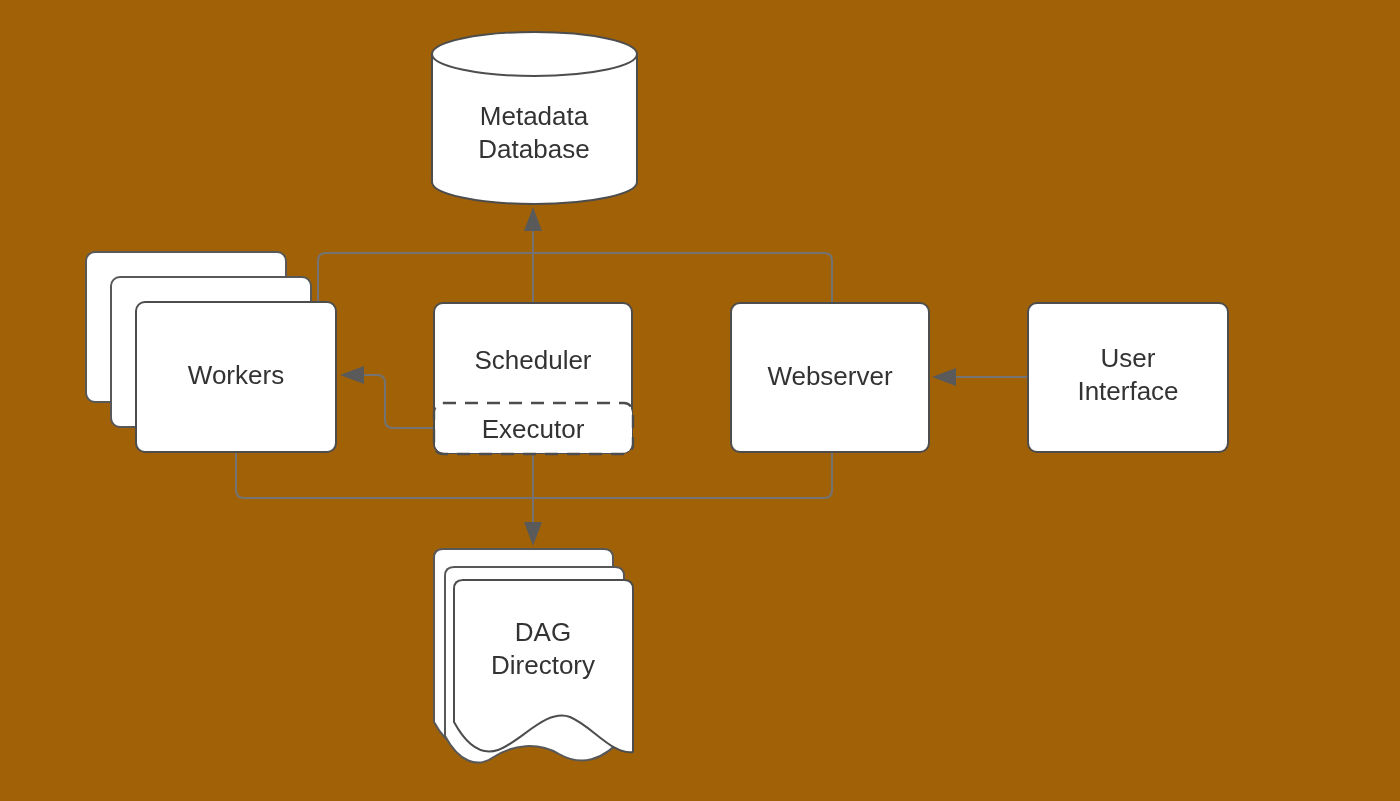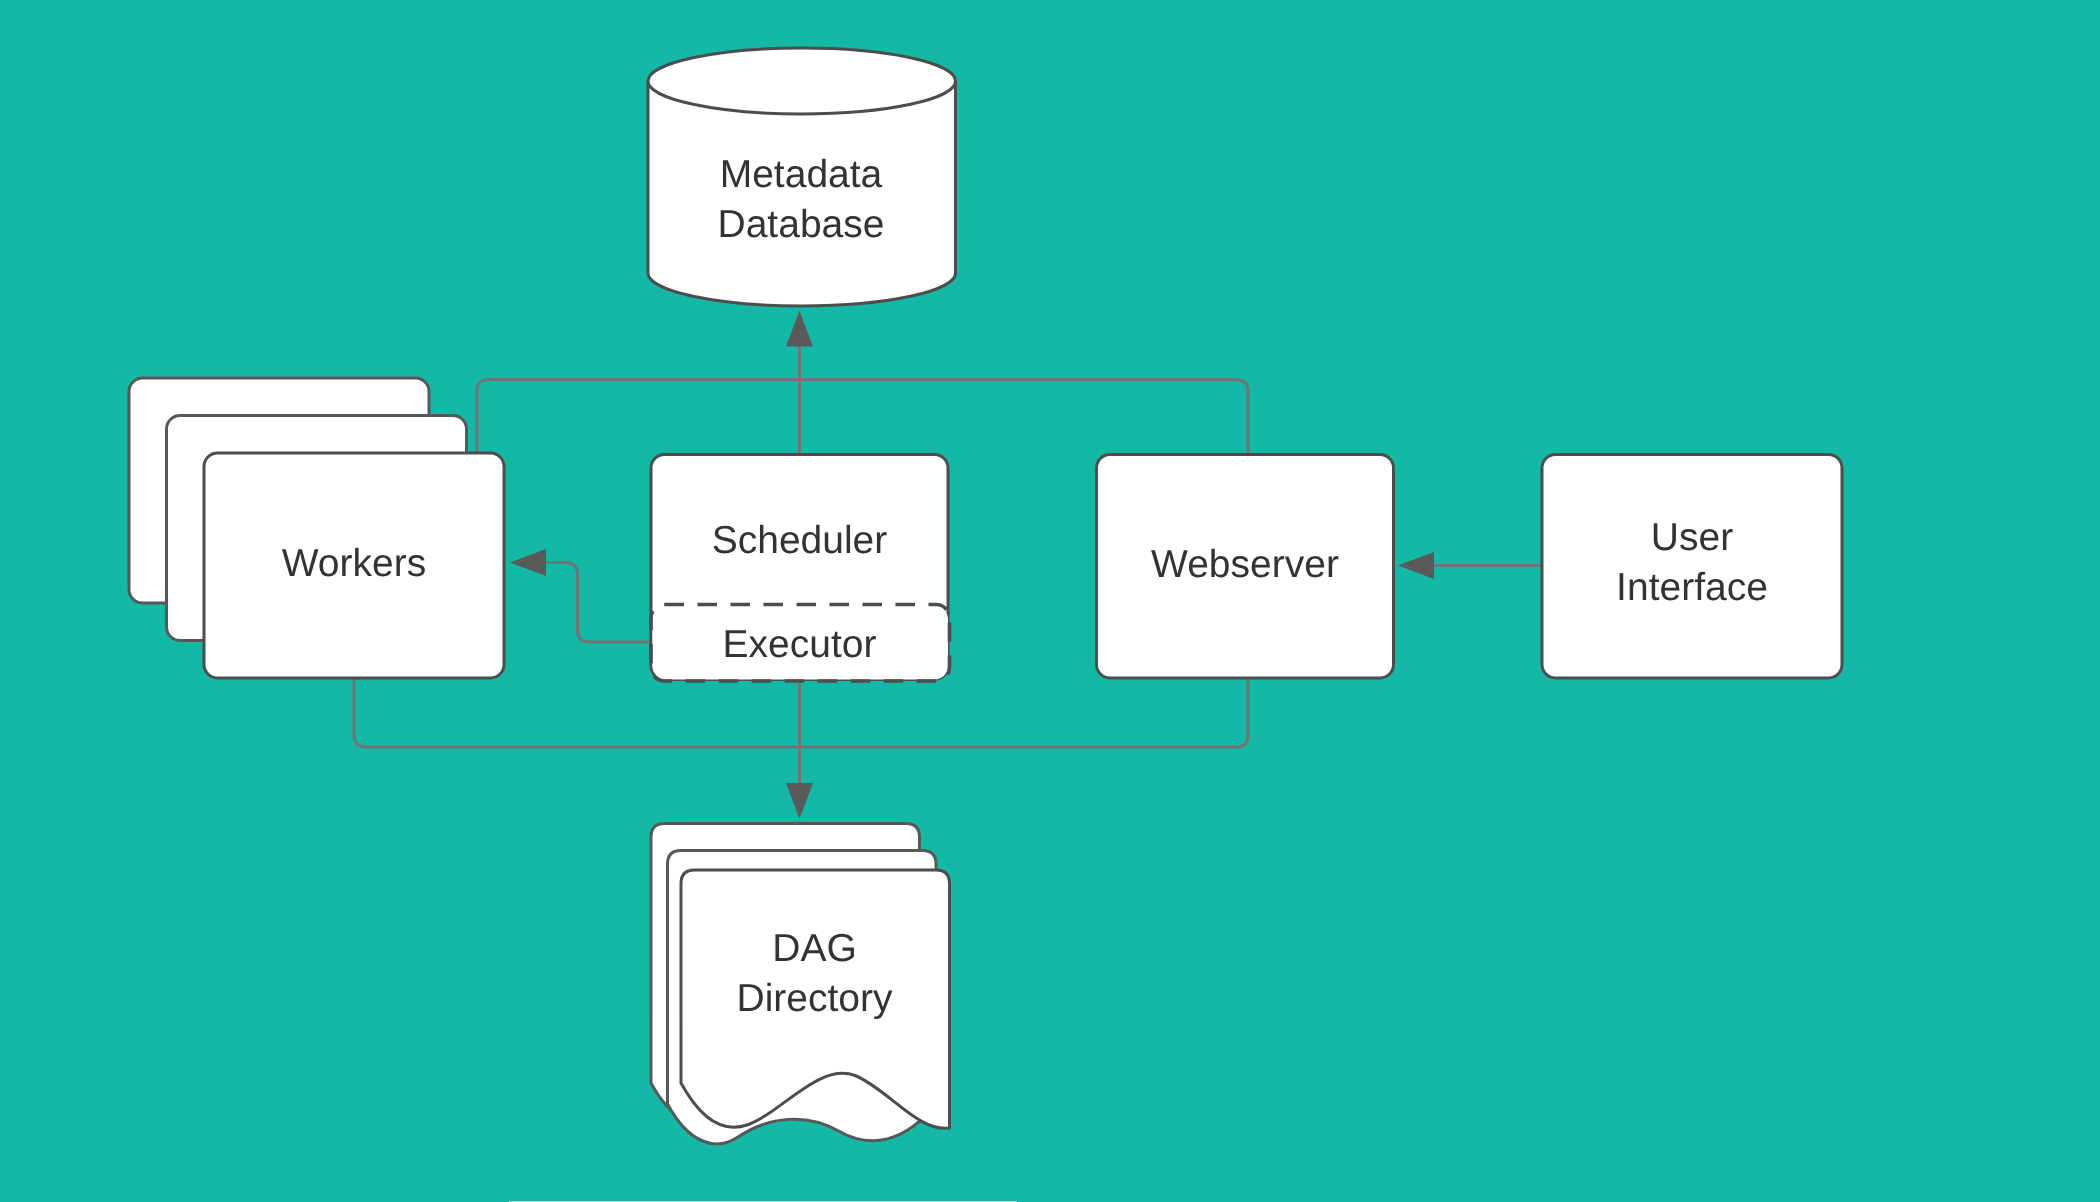--- a/index.html
+++ b/index.html
@@ -11,21 +11,21 @@
   body {
     width: 1400px;
     height: 801px;
     font-family: "Liberation Sans", "DejaVu Sans", sans-serif;
     overflow: hidden;
   }
   #diagram-root {
     position: relative;
     width: 1400px;
     height: 801px;
-    background: #14b8a6;
+    background: #a16207;
   }
   svg#architecture-diagram {
     display: block;
     width: 1400px;
     height: 801px;
   }
   .shape-stroke {
     fill: #ffffff;
     stroke: #4d4d4d;
     stroke-width: 2;

